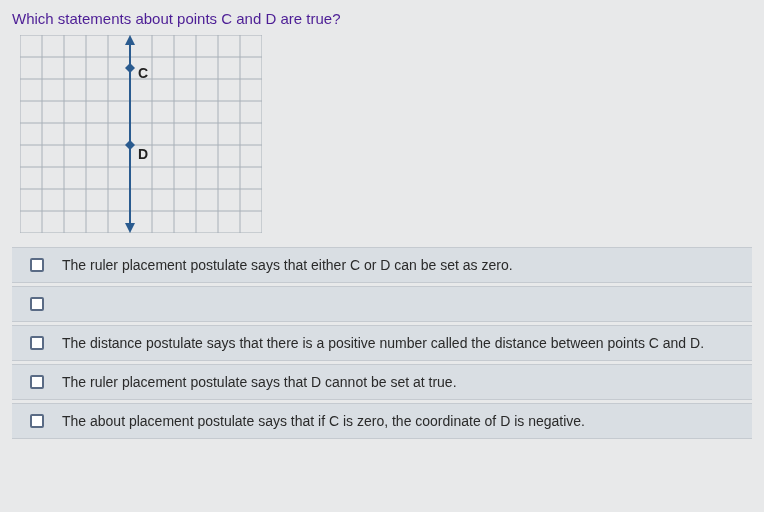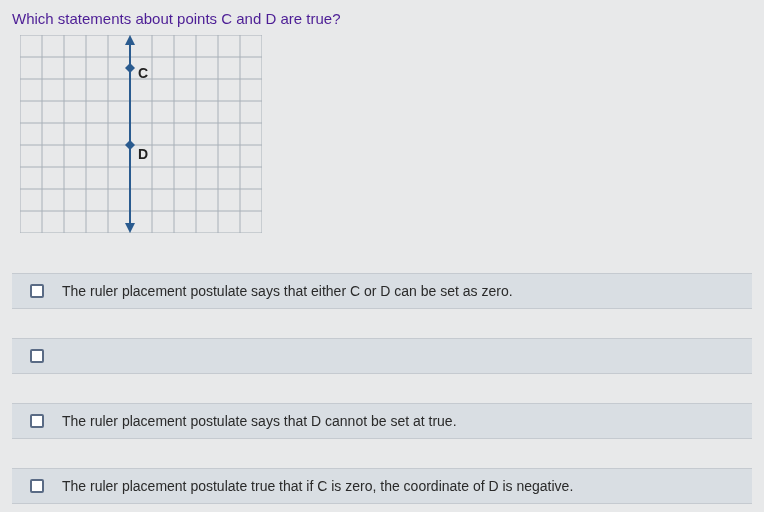--- a/index.html
+++ b/index.html
@@ -27,21 +27,20 @@
       gap: 3px;
     }
     .option-row {
       display: flex;
       align-items: center;
       background: #d9dee3;
       border-top: 1px solid #c5cad0;
       border-bottom: 1px solid #c5cad0;
       padding: 6px 8px;
       min-height: 36px;
-      margin-top: 26px;
     }
     .checkbox {
       width: 14px;
       height: 14px;
       border: 2px solid #5a6b85;
       background: #fff;
       border-radius: 2px;
       flex-shrink: 0;
       margin-right: 18px;
       margin-left: 10px;
@@ -105,19 +104,23 @@
 <div class="options">
   <div class="option-row">
     <div class="checkbox"></div>
     <div class="option-text">The ruler placement postulate says that either C or D can be set as zero.</div>
   </div>
   <div class="option-row">
     <div class="checkbox"></div>
   </div>
   <div class="option-row">
     <div class="checkbox"></div>
+    <div class="option-text">The distance postulate says that there is a positive number called the distance between points C and D.</div>
+  </div>
+  <div class="option-row">
+    <div class="checkbox"></div>
     <div class="option-text">The ruler placement postulate says that D cannot be set at true.</div>
   </div>
   <div class="option-row">
     <div class="checkbox"></div>
-    <div class="option-text">The ruler placement postulate true that if C is zero, the coordinate of D is negative.</div>
+    <div class="option-text">The about placement postulate says that if C is zero, the coordinate of D is negative.</div>
   </div>
 </div>
 
 </body></html>

